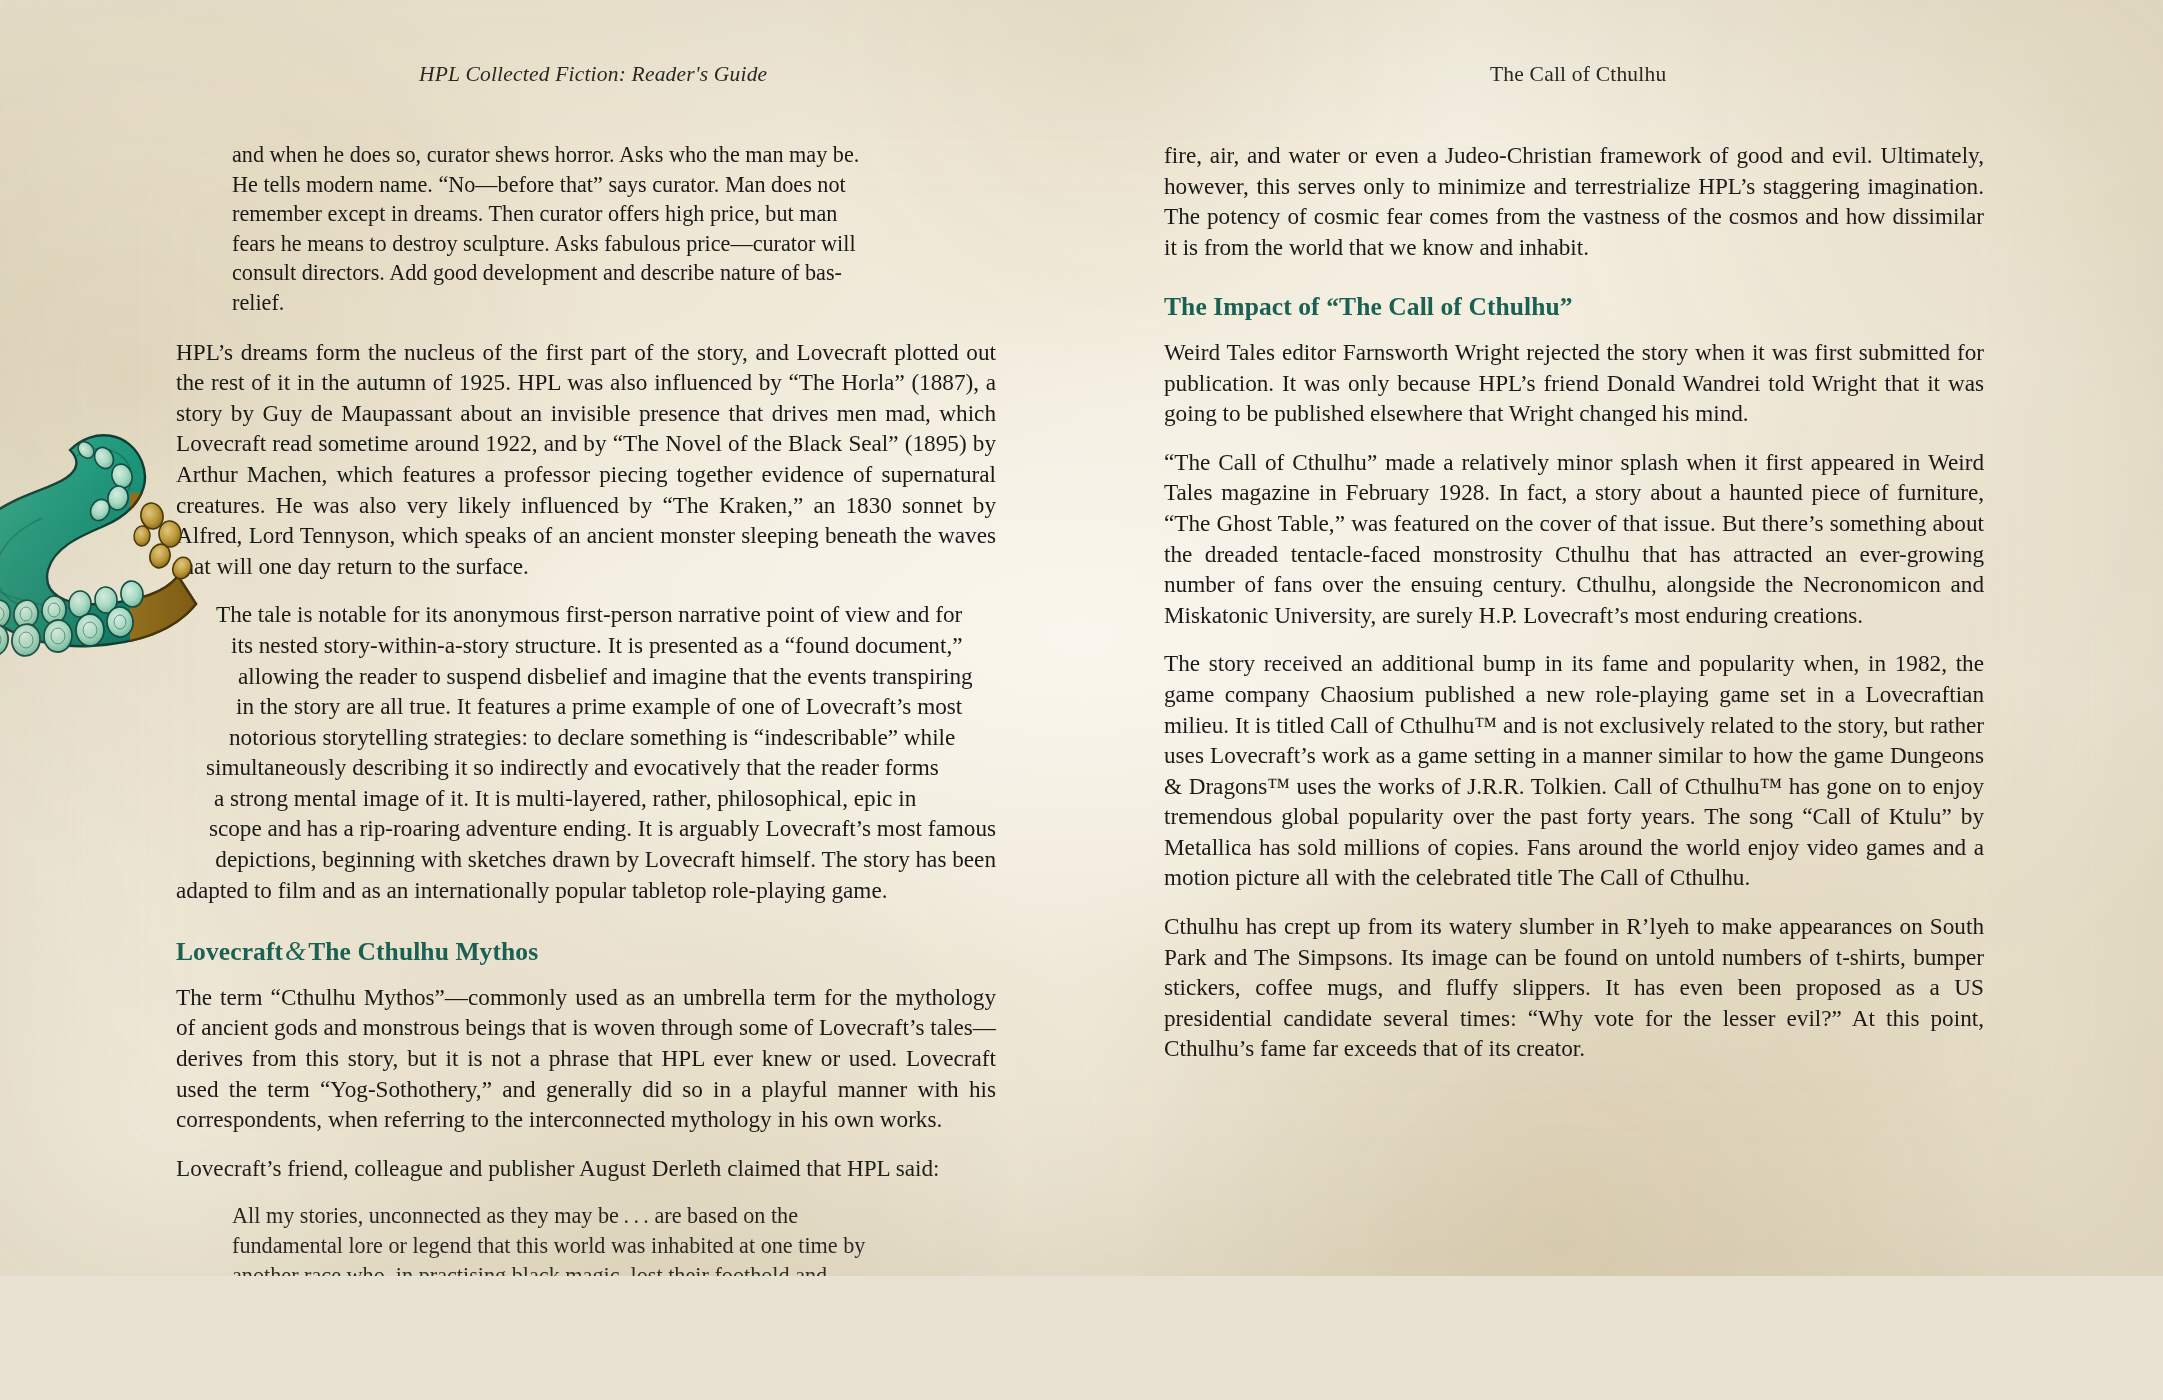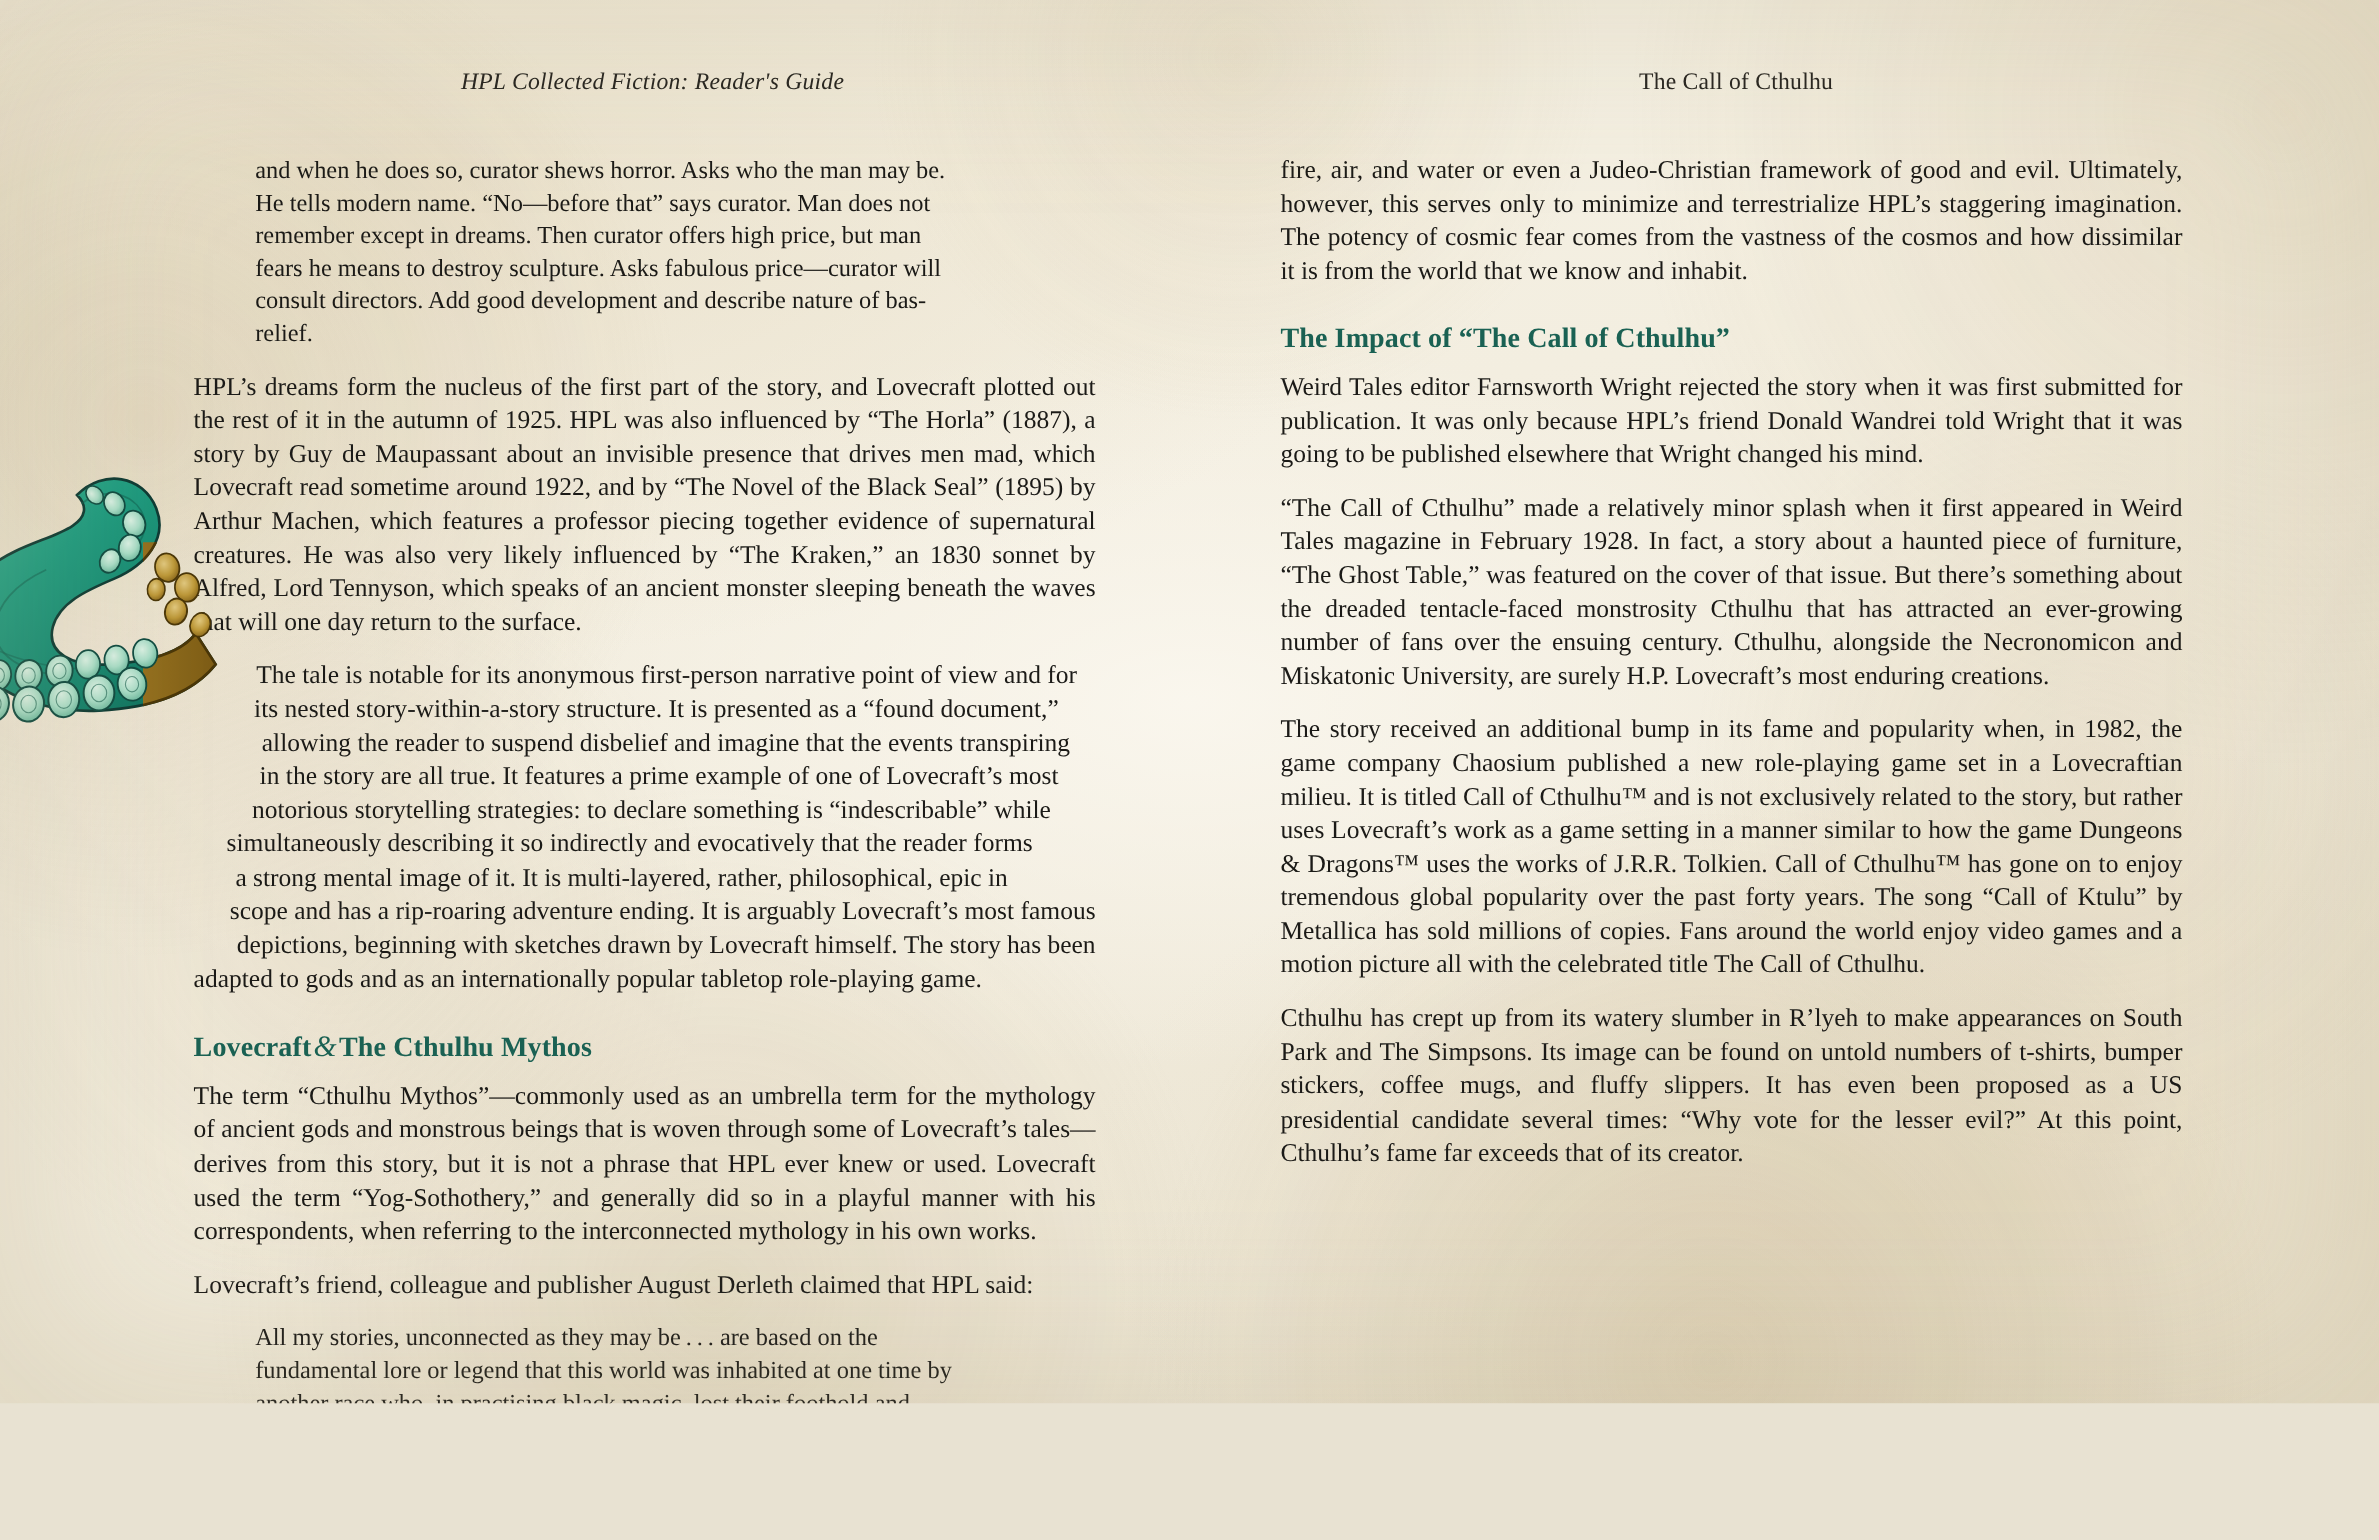--- a/index.html
+++ b/index.html
@@ -107,21 +107,21 @@
   
   .wrapped {
     margin: 0 0 18px 0;
     font-size: 23.2px;
     line-height: 30.6px;
   }
   .wrapped .ln {
     display: block;
     white-space: nowrap;
   }
-  .wrapped .ln.l1  { margin-left: 40px; text-align: center;  }
+  .wrapped .ln.l1  { margin-left: 40px;  }
   .wrapped .ln.l2  { margin-left: 55px;  }
   .wrapped .ln.l3  { margin-left: 62px;  }
   .wrapped .ln.l4  { margin-left: 60px;  }
   .wrapped .ln.l5  { margin-left: 53px;  }
   .wrapped .ln.l6  { margin-left: 30px;  }
   .wrapped .ln.l7  { margin-left: 38px;  }
   .wrapped .ln.l8  { margin-left: 0px; text-align: right;   }
   .wrapped .ln.l9  { margin-left: 0px;   }
   .wrapped .ln.l10 { margin-left: 0px; text-align: right;   }
   .wrapped .ln.l11 { margin-left: 0px;   }
@@ -164,21 +164,21 @@
     <div class="wrapped">
       <span class="ln l1">The tale is notable for its anonymous first-person narrative point of view and for</span>
       <span class="ln l2">its nested story-within-a-story structure. It is presented as a “found document,”</span>
       <span class="ln l3">allowing the reader to suspend disbelief and imagine that the events transpiring</span>
       <span class="ln l4">in the story are all true. It features a prime example of one of Lovecraft’s most</span>
       <span class="ln l5">notorious storytelling strategies: to declare something is “indescribable” while</span>
       <span class="ln l6">simultaneously describing it so indirectly and evocatively that the reader forms</span>
       <span class="ln l7">a strong mental image of it. It is multi-layered, rather, philosophical, epic in</span>
       <span class="ln l8">scope and has a rip-roaring adventure ending. It is arguably Lovecraft’s most famous</span>
       <span class="ln l10">depictions, beginning with sketches drawn by Lovecraft himself. The story has been</span>
-      <span class="ln l11">adapted to gods and as an internationally popular tabletop role-playing game.</span>
+      <span class="ln l11">adapted to film and as an internationally popular tabletop role-playing game.</span>
     </div>
 
     <h2 class="section-heading">
       <span>Lovecraft</span><span class="amp">&amp;</span><span>The Cthulhu Mythos</span>
     </h2>
 
     <p class="body">The term “Cthulhu Mythos”—commonly used as an umbrella term for the mythology of ancient gods and monstrous beings that is woven through some of Lovecraft’s tales—derives from this story, but it is not a phrase that HPL ever knew or used. Lovecraft used the term “Yog-Sothothery,” and generally did so in a playful manner with his correspondents, when referring to the interconnected mythology in his own works.</p>
 
     <p class="body">Lovecraft’s friend, colleague and publisher August Derleth claimed that HPL said:</p>
 

